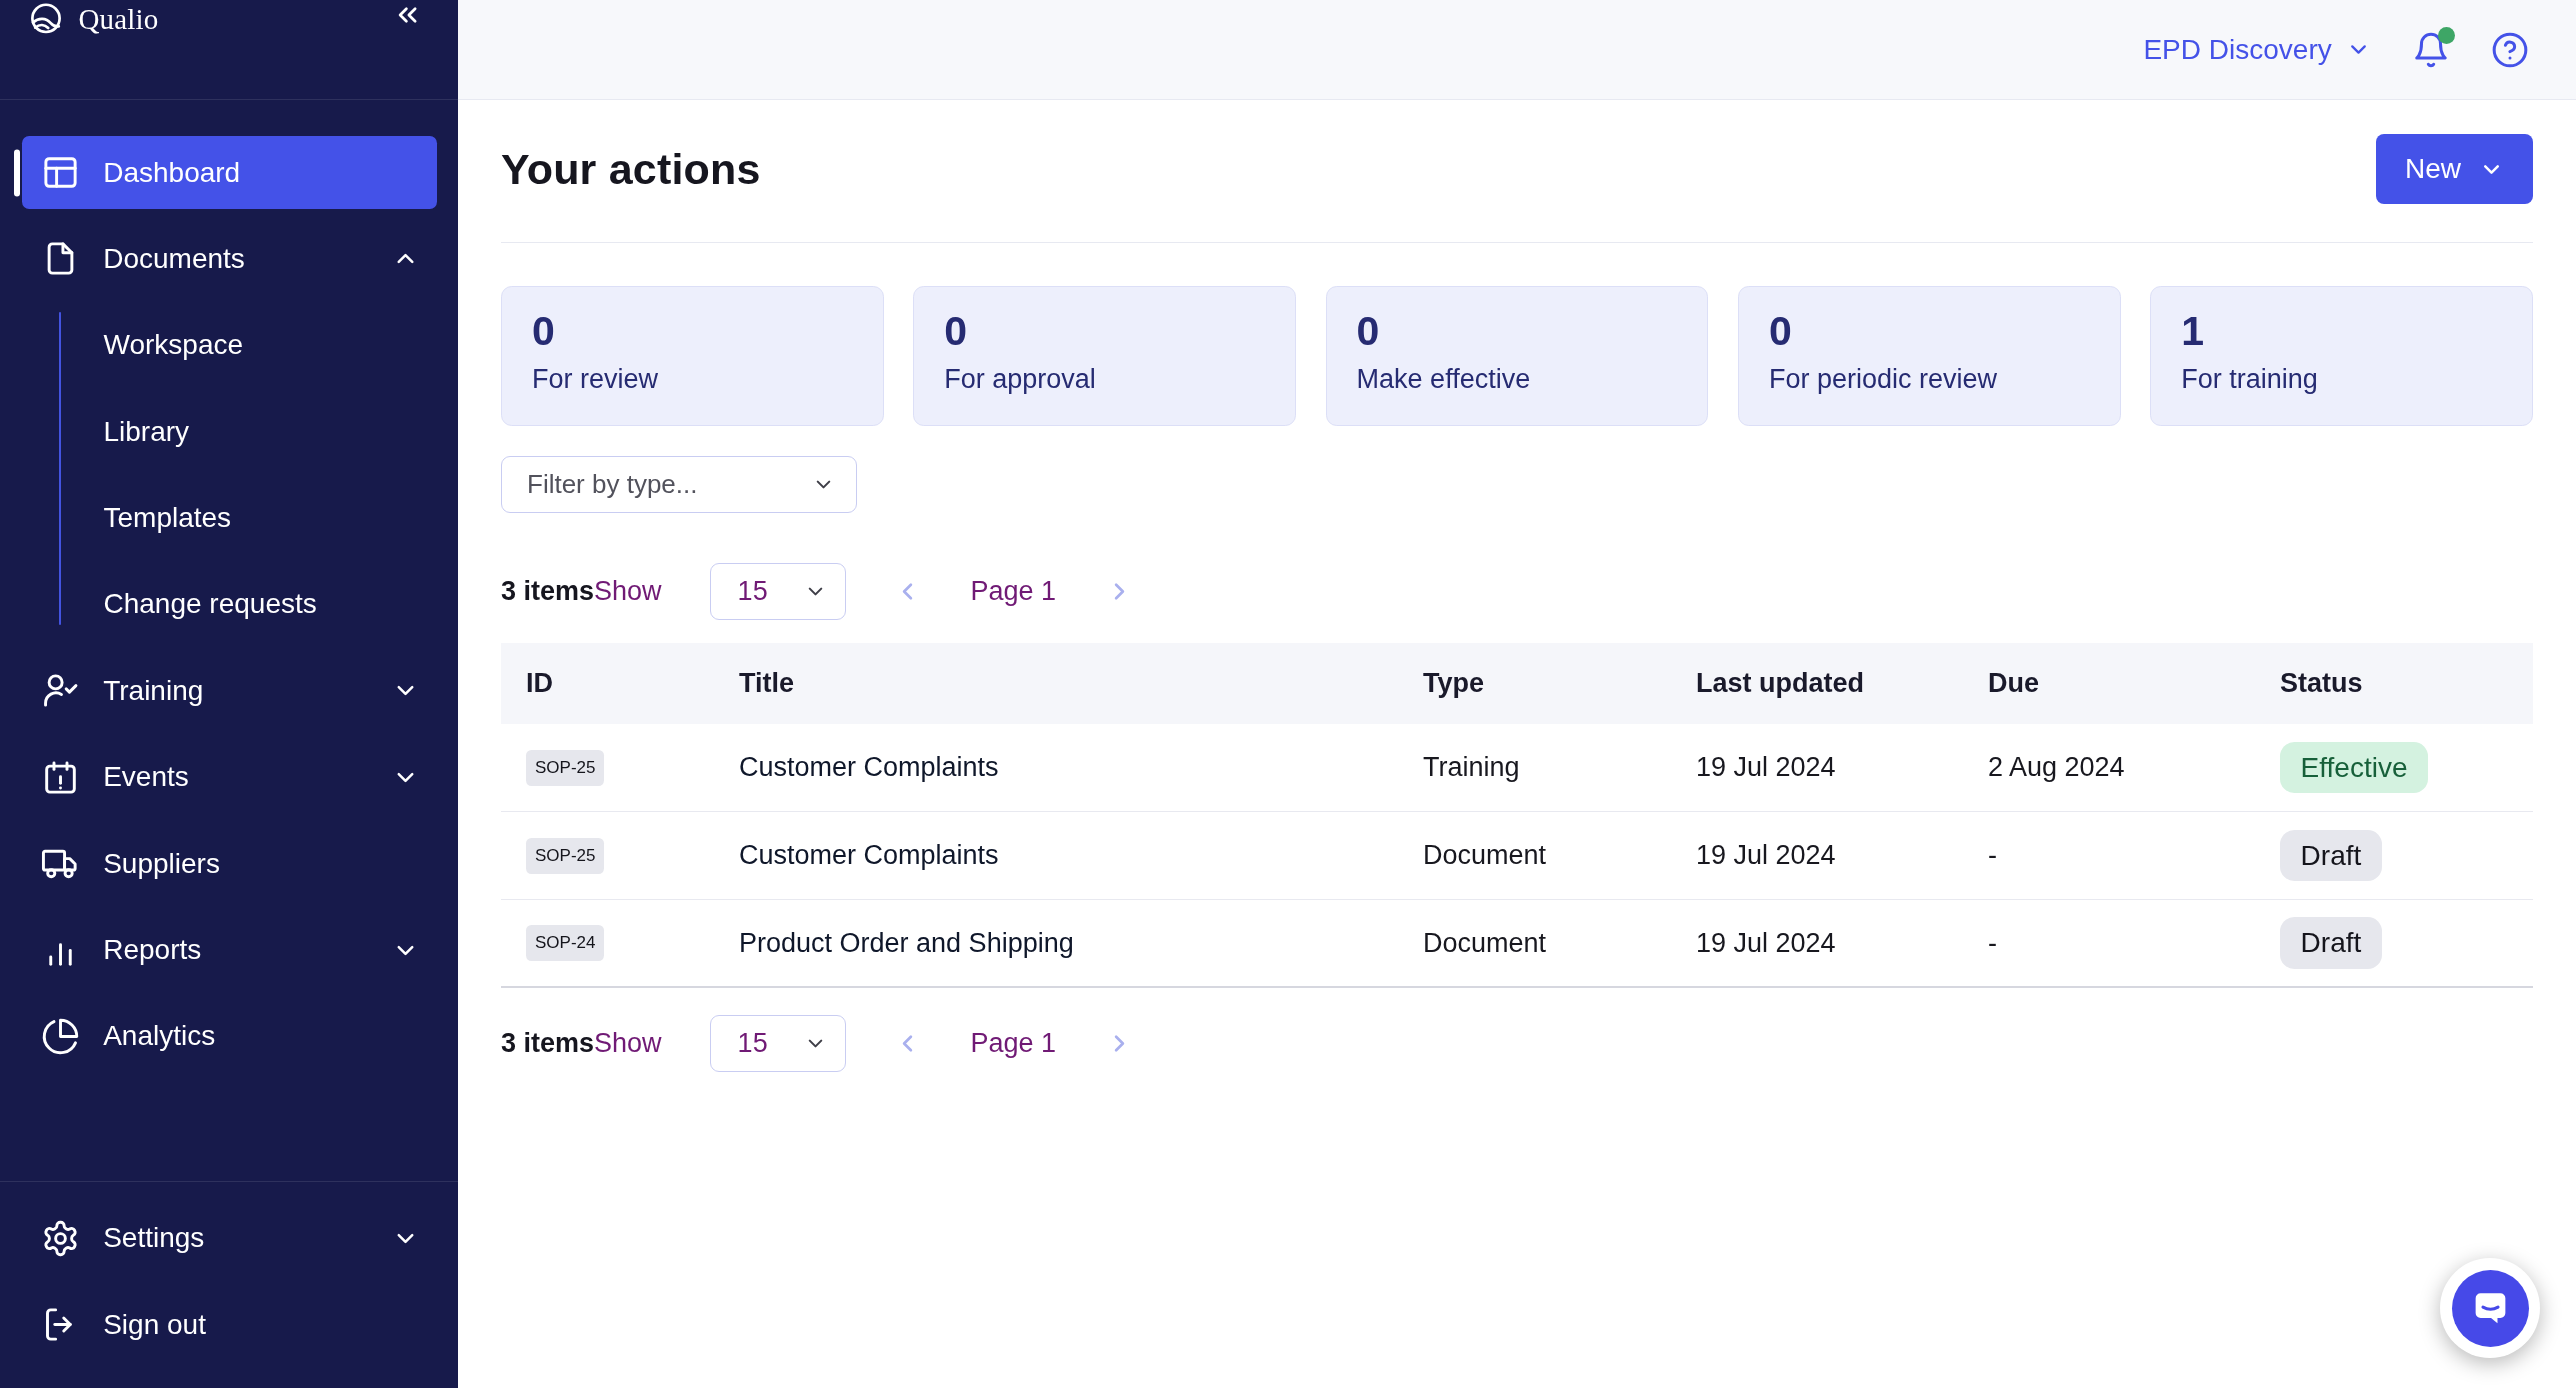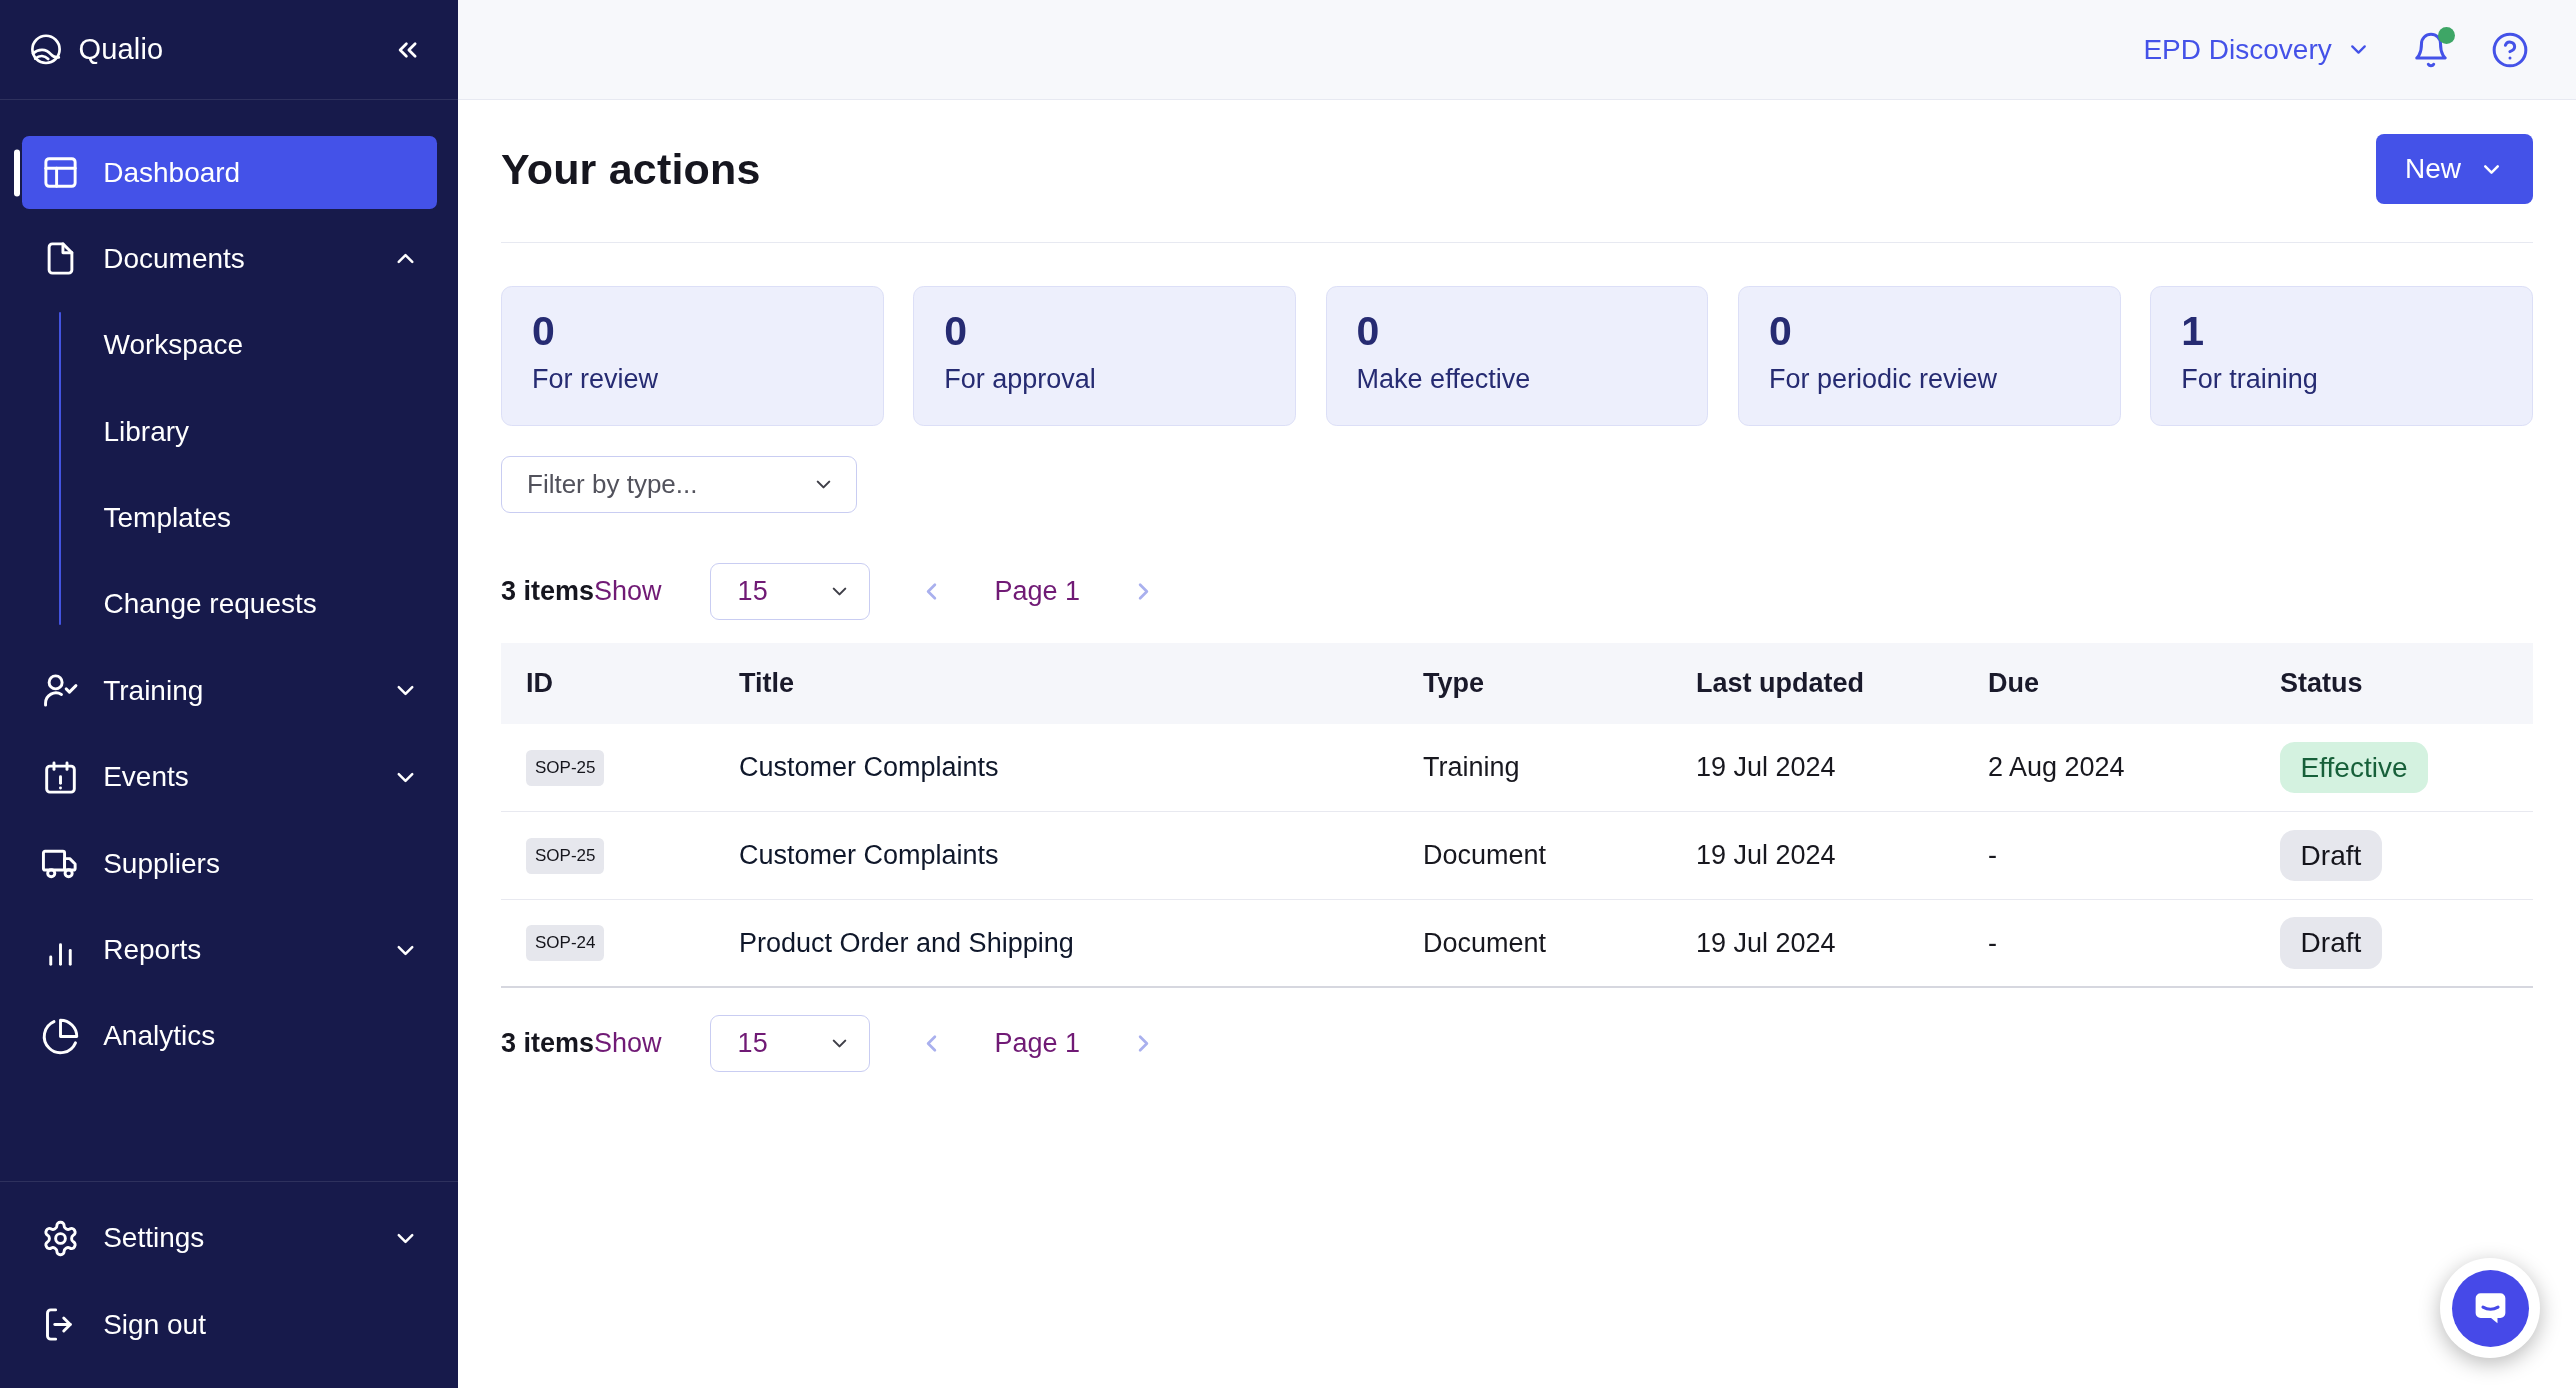--- a/index.html
+++ b/index.html
@@ -13,23 +13,24 @@
   svg { display:block; }
 
   
   .sidebar {
     width:458px; min-width:458px; height:1388px;
     background:#171a4b; color:#fff;
     display:flex; flex-direction:column;
   }
   .sidebar-header {
     height:100px; min-height:100px;
-    display:flex; align-items:center; justify-content:space-between;
+    display:flex; align-items:flex-start; justify-content:space-between;
     padding:0 36px 0 27px;
     border-bottom:1.8px solid rgba(255,255,255,0.10);
+    font-family:Liberation Serif, serif;
   }
   .logo { display:flex; align-items:center; gap:13.4px; font-size:29px; font-weight:500; letter-spacing:0.2px; }
   .logo-mark svg { width:38px; height:38px; }
   .collapse-btn { color:#fff; cursor:pointer; }
   .collapse-btn svg { width:30px; height:30px; }
 
   .nav { padding:36px 21.5px 0; flex:1 1 auto; overflow:hidden; }
   .nav-item {
     height:73px; margin-bottom:13.4px;
     display:flex; align-items:center; gap:23px;
@@ -109,21 +110,21 @@
     cursor:pointer; background:#fff;
   }
   .filter-select svg { width:23px; height:23px; color:#3f3f48; }
 
   .list-controls { display:flex; align-items:center; justify-content:flex-start; }
   .list-controls.top { margin-top:50px; }
   .list-controls.bottom { margin-top:27px; }
   .items-count { font-size:27px; font-weight:700; color:#16161f; }
   .pager { display:flex; align-items:center; gap:48px; font-size:27px; color:#701a75; }
   .page-size-select {
-    width:160px; height:57px; border:1.8px solid #c9cdf2; border-radius:9px;
+    width:136px; height:57px; border:1.8px solid #c9cdf2; border-radius:9px;
     display:flex; align-items:center; justify-content:space-between;
     padding:0 18px 0 27px; cursor:pointer; background:#fff;
   }
   .page-size-select svg { width:23px; height:23px; color:#3f3f48; }
   .pager-chevron { color:#a9b0ee; cursor:pointer; }
   .pager-chevron svg { width:27px; height:27px; }
   .page-indicator { padding:0 1.8px; }
 
   
   .table { margin-top:23px; }

